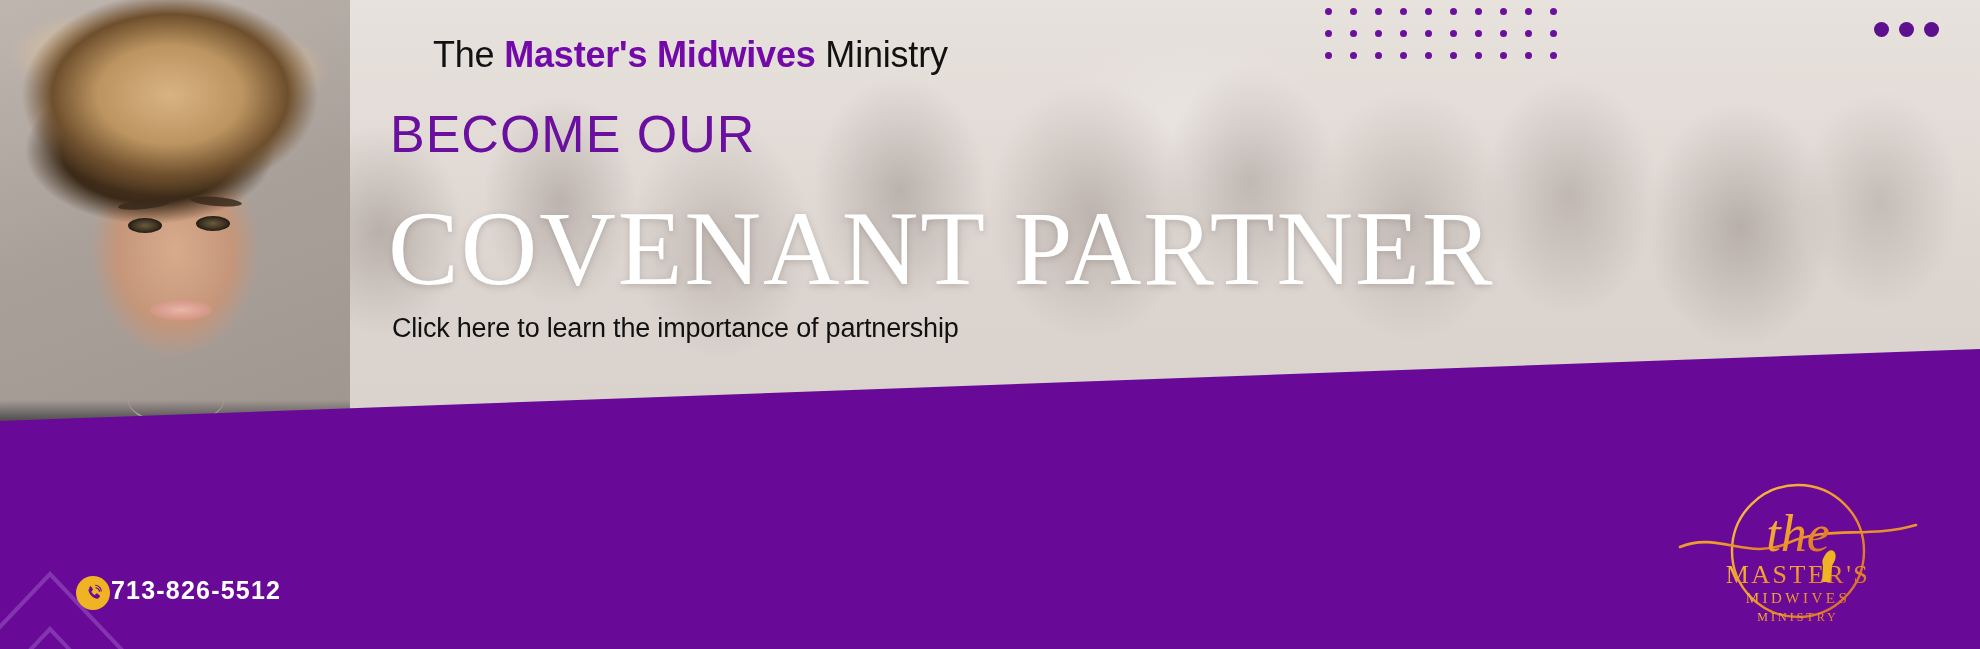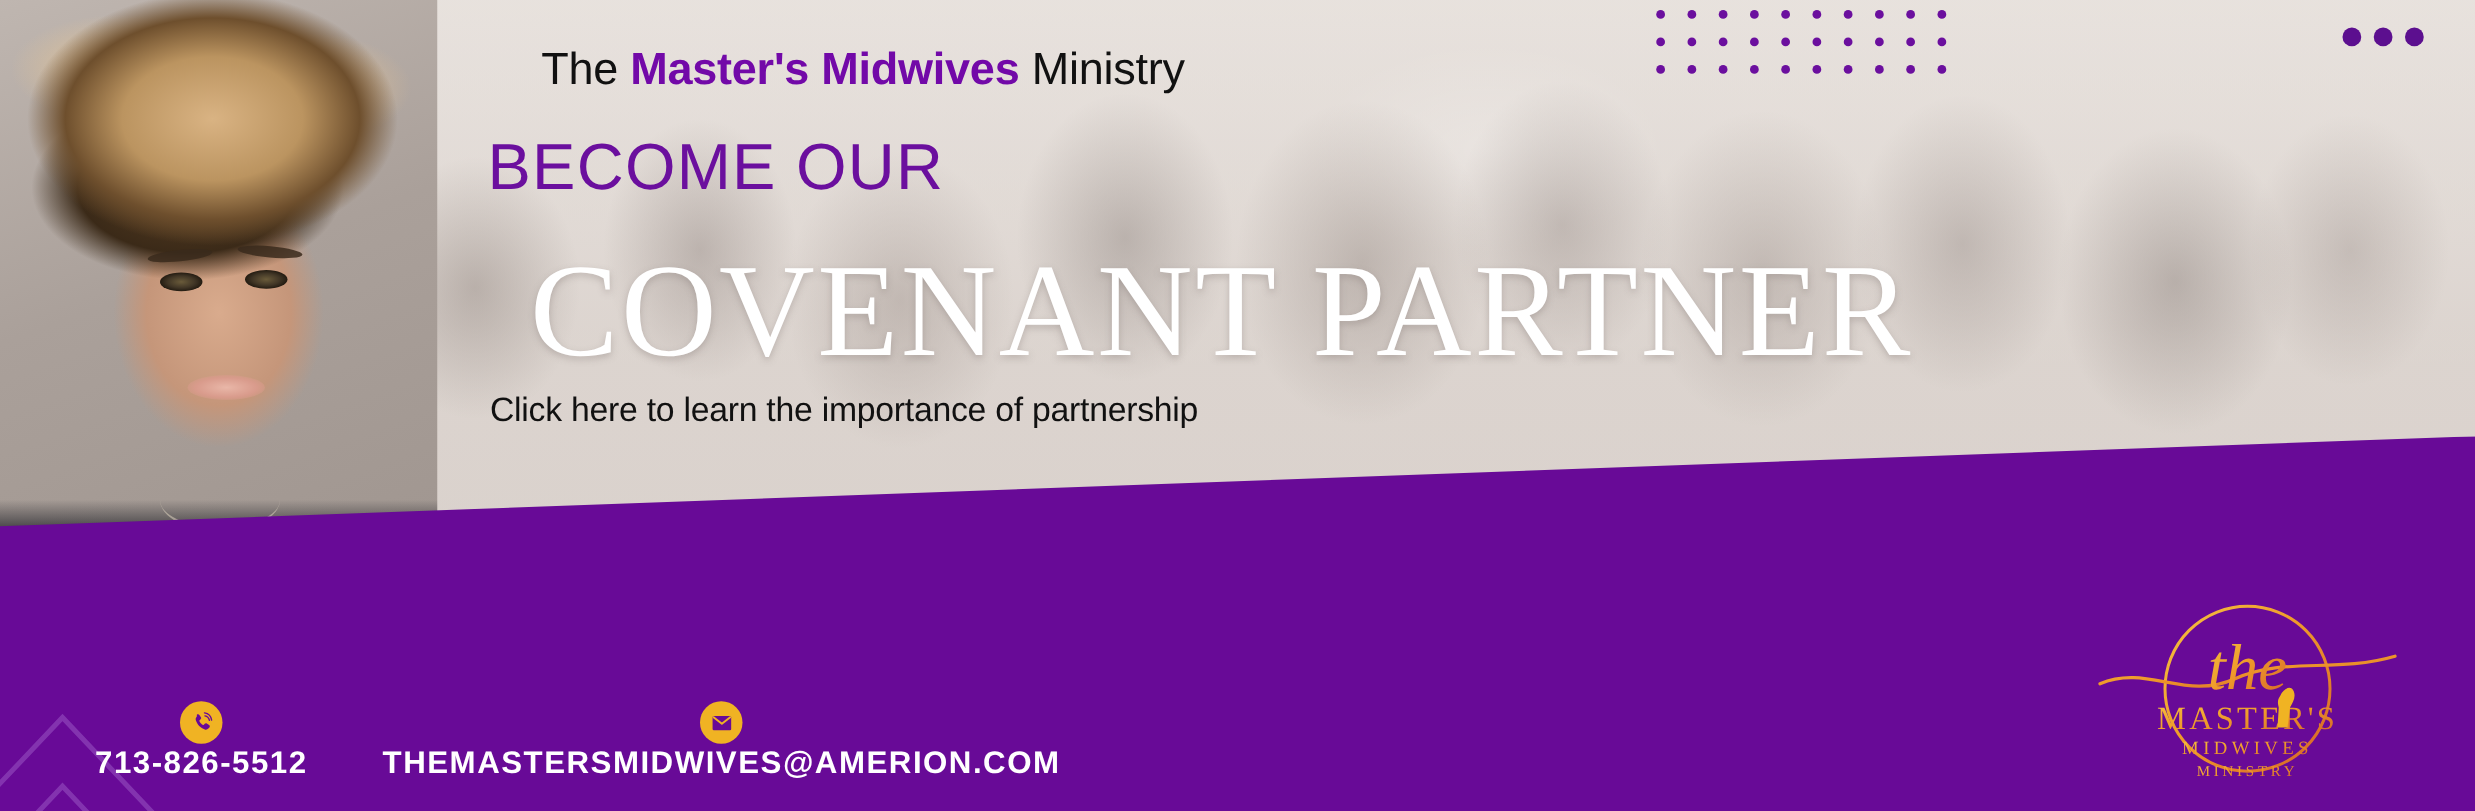--- a/index.html
+++ b/index.html
@@ -103,21 +103,20 @@
     font-size:52px; font-weight:400; color:#6b0f9e;
     letter-spacing:1px; line-height:1; white-space:nowrap;
   }
 
   .headline2 {
     position:absolute; left:388px; top:196px;
     font-family:"Liberation Serif", serif;
     font-size:106px; font-weight:400; color:#ffffff;
     letter-spacing:2px; line-height:1; white-space:nowrap;
     text-shadow:0 2px 6px rgba(120,110,105,.35);
-    margin-left:36px;
   }
 
   .subline {
     position:absolute; left:392px; top:313px;
     font-size:27px; font-weight:400; color:#111; letter-spacing:-.2px;
     white-space:nowrap;
   }
 
   
   .footer {
@@ -132,24 +131,23 @@
     opacity:.55;
   }
 
   .contact-row {
     position:absolute; left:0; bottom:0;
     width:1980px; height:112px;
     display:flex; align-items:center;
     padding-left:76px;
   }
   .contact {
-    display:flex; align-items:center; gap:1px;
+    display:flex; align-items:flex-start; gap:1px;
     margin-right:60px;
     text-decoration:none;
-    flex-direction:column;
   }
   .cicon {
     width:34px; height:34px; border-radius:50%;
     background:#f0b323;
     display:flex; align-items:center; justify-content:center;
     flex:0 0 34px;
   }
   .cicon svg { display:block; }
   .ctext {
     color:#ffffff; font-size:25px; font-weight:600;
@@ -241,29 +239,20 @@
       <span class="cicon">
         <svg width="21" height="21" viewBox="0 0 24 24">
           <path d="M7.5 4.2c.7-.6 1.7-.5 2.2.3l1.4 2.1c.4.6.3 1.4-.3 1.9l-.9.8c-.2.2-.3.5-.2.8.5 1.4 1.9 2.9 3.3 3.5.3.1.6 0 .8-.2l.8-.9c.5-.5 1.3-.6 1.9-.2l2.1 1.4c.8.5.9 1.5.3 2.2l-1 1.1c-.8.9-2 1.2-3.2.8-3.9-1.3-7-4.5-8.2-8.4-.4-1.2-.1-2.4.8-3.2z" fill="#680a97"></path>
           <path d="M14.8 5.4c2.1.4 3.7 2 4.1 4.1" fill="none" stroke="#680a97" stroke-width="1.3" stroke-linecap="round"></path>
           <path d="M14.4 2.6c3.4.5 6 3.2 6.5 6.6" fill="none" stroke="#680a97" stroke-width="1.3" stroke-linecap="round"></path>
         </svg>
       </span>
       <span class="ctext">713-826-5512</span>
     </div>
 
-    <div class="contact">
-      <span class="cicon">
-        <svg width="21" height="21" viewBox="0 0 24 24">
-          <rect x="3.5" y="5.5" width="17" height="13" rx="1.2" fill="#680a97"></rect>
-          <path d="M4.4 6.6 L12 12.6 L19.6 6.6" fill="none" stroke="#f0b323" stroke-width="1.8" stroke-linecap="round" stroke-linejoin="round"></path>
-        </svg>
-      </span>
-      <span class="ctext">THEMASTERSMIDWIVES@AMERION.COM</span>
-    </div>
 
 
   </div>
 
   <svg class="logo" viewBox="0 0 240 170">
     <defs>
       <linearGradient id="gold" x1="0" y1="0" x2="1" y2="1">
         <stop offset="0%" stop-color="#f5c242"></stop>
         <stop offset="45%" stop-color="#ef9a2a"></stop>
         <stop offset="100%" stop-color="#d4632a"></stop>

